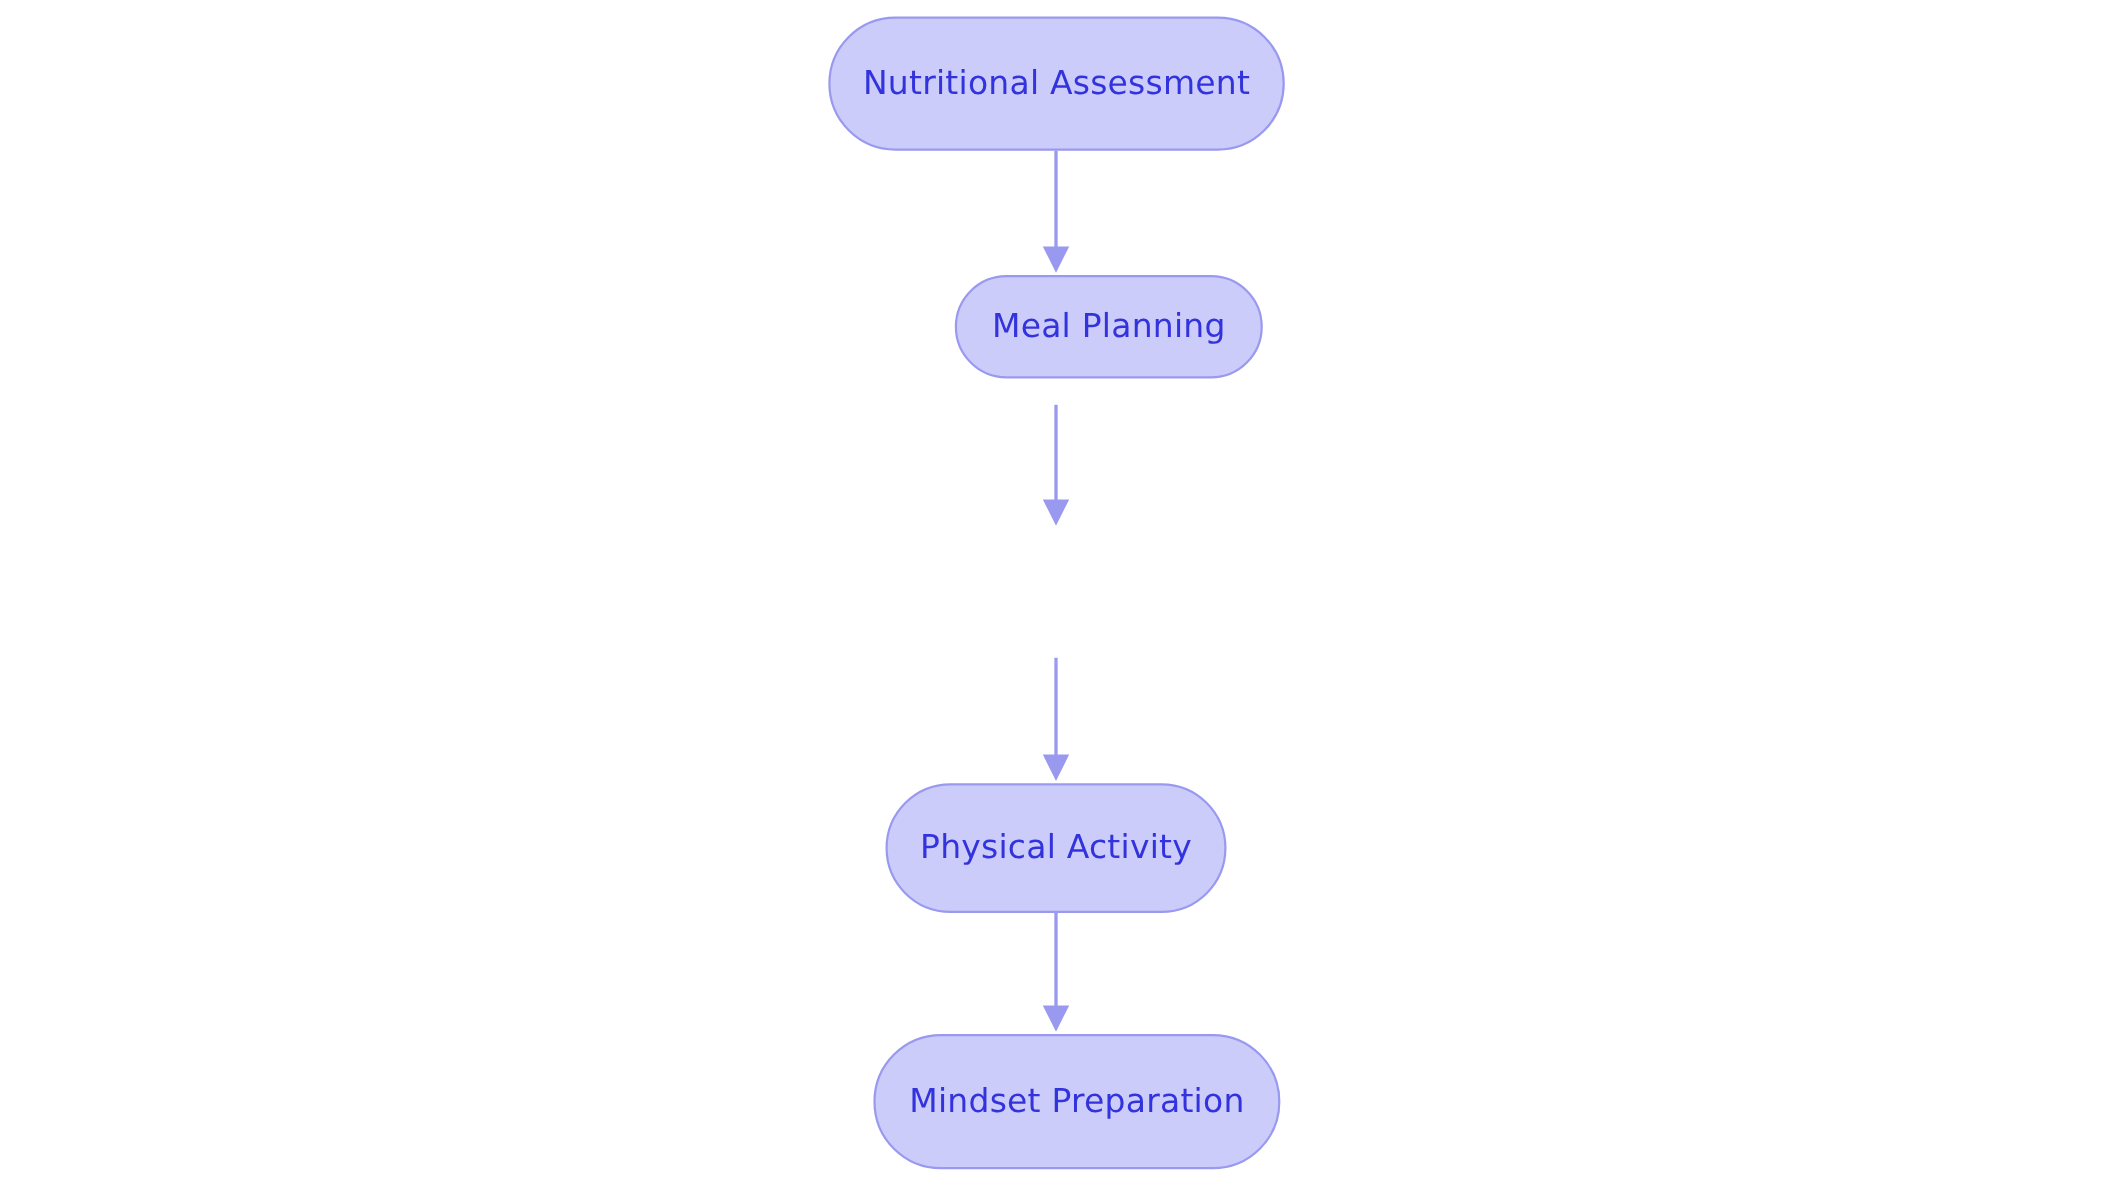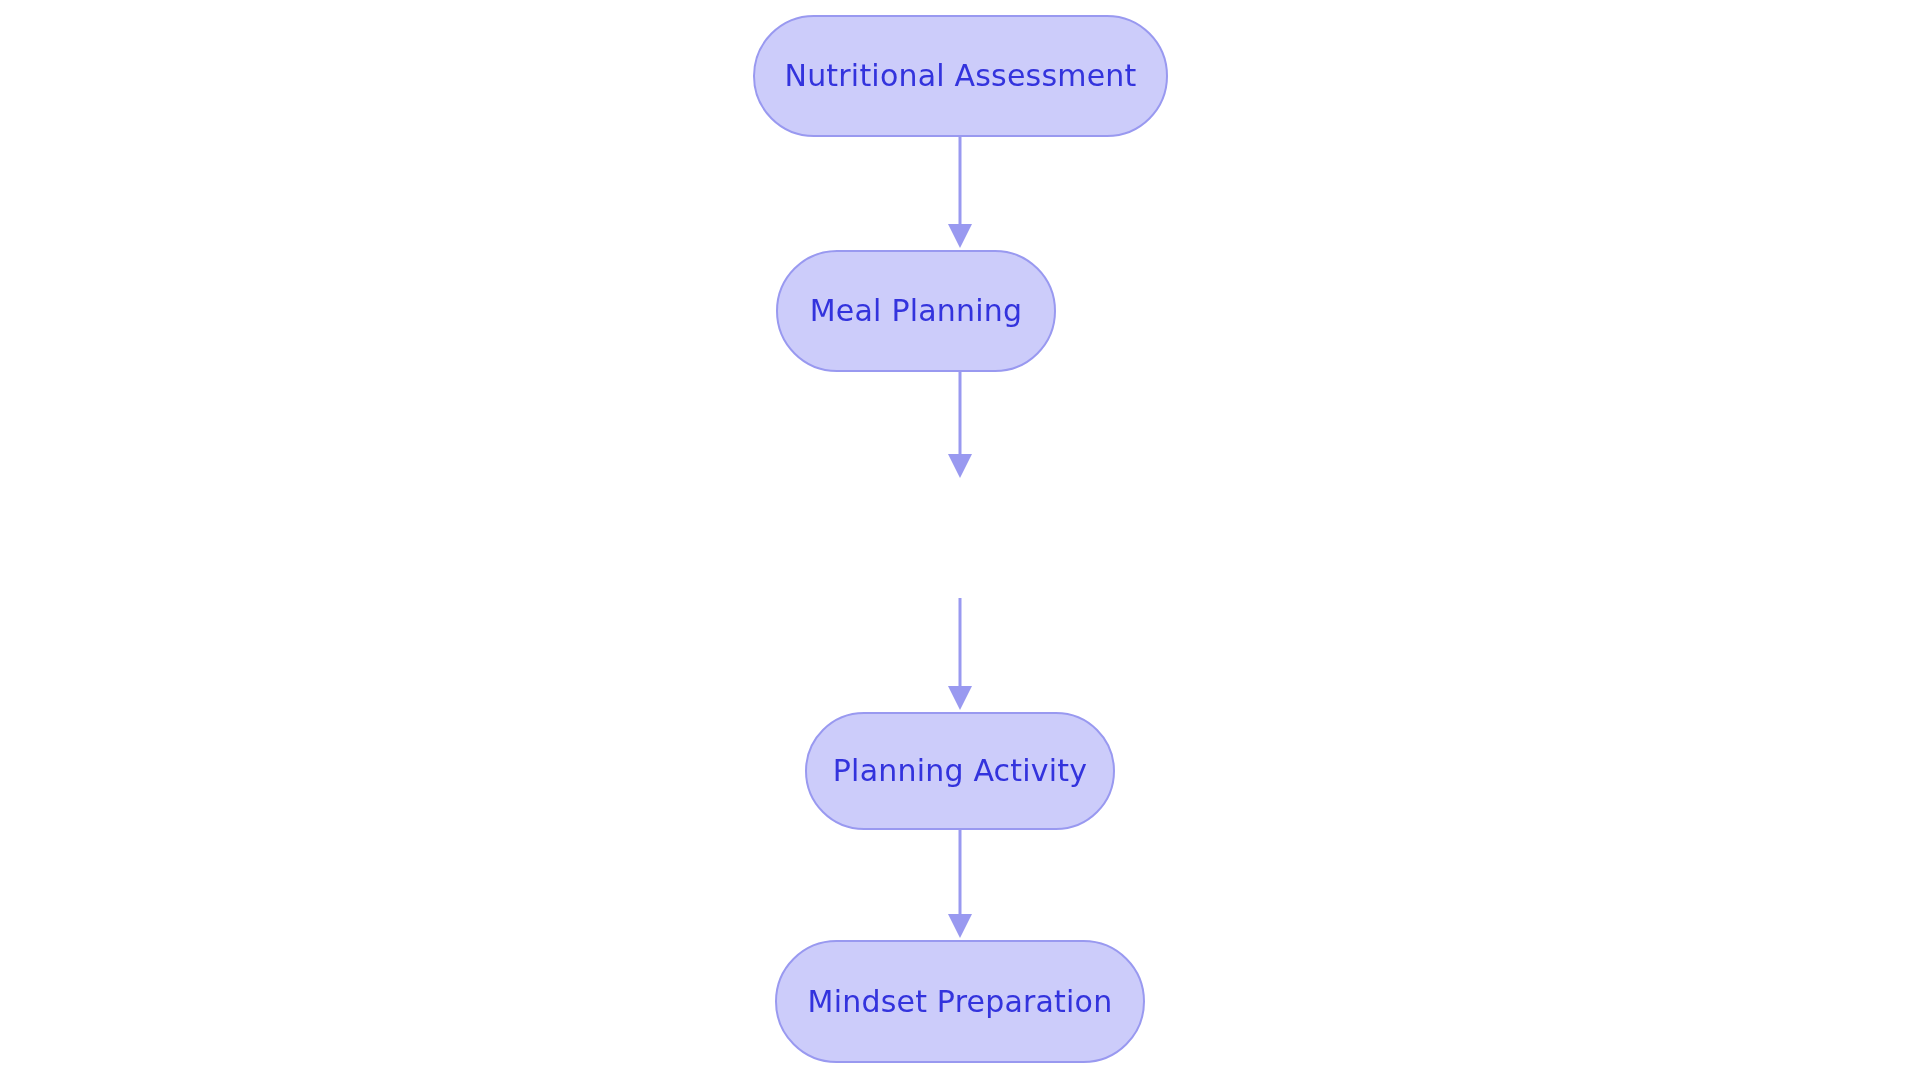--- a/index.html
+++ b/index.html
@@ -55,24 +55,24 @@
     font-family: "DejaVu Sans", "Liberation Sans", sans-serif;
     font-size: 30px;
     font-weight: 400;
     line-height: 1;
     letter-spacing: 0.2px;
     white-space: nowrap;
     text-align: center;
   }
 
   .node-1 { left: 753px; top: 15px;  width: 415px; height: 122px; }
-  .node-2 { left: 776px; top: 250px; width: 280px; height: 122px; }
+  .node-2 { left: 868px; top: 250px; width: 280px; height: 94px; }
   .node-3 { left: 850px; top: 480px; width: 222px; height: 118px; }
   .node-4 { left: 805px; top: 712px; width: 310px; height: 118px; }
-  .node-5 { left: 775px; top: 940px; width: 370px; height: 123px; }
+  .node-5 { left: 794px; top: 940px; width: 370px; height: 123px; }
 </style>
 </head>
 <body>
 
 <div id="flow-canvas">
 
   <svg id="edge-layer" viewBox="0 0 1920 1083" width="1920" height="1083" xmlns="http://www.w3.org/2000/svg" aria-hidden="true">
 
     <g>
       <line x1="960" y1="137" x2="960" y2="226" stroke="#9999f0" stroke-width="3"></line>
@@ -100,21 +100,21 @@
     <div class="flow-node node-1">
       <span class="flow-node-label">Nutritional Assessment</span>
     </div>
 
     <div class="flow-node node-2">
       <span class="flow-node-label">Meal Planning</span>
     </div>
 
 
     <div class="flow-node node-4">
-      <span class="flow-node-label">Planning Activity</span>
+      <span class="flow-node-label">Physical Activity</span>
     </div>
 
     <div class="flow-node node-5">
       <span class="flow-node-label">Mindset Preparation</span>
     </div>
 
   </div>
 </div>
 
 </body></html>

